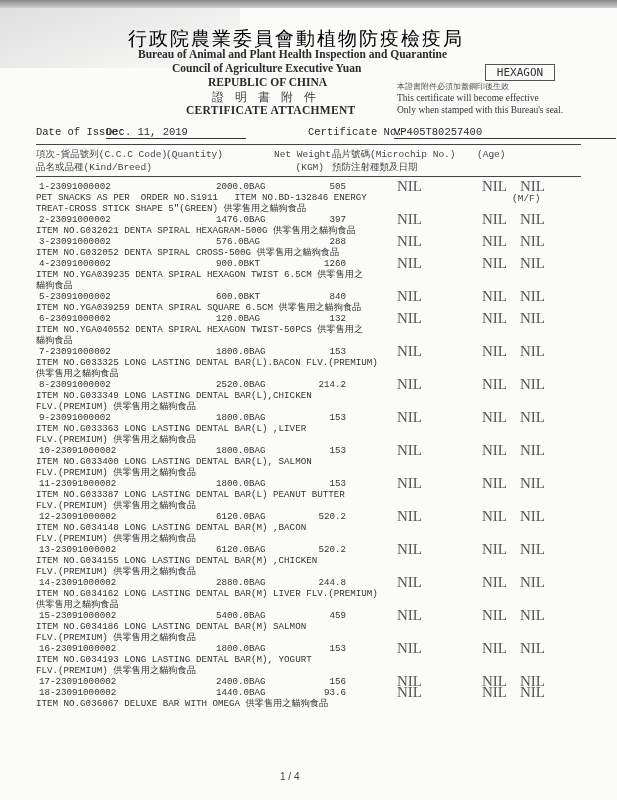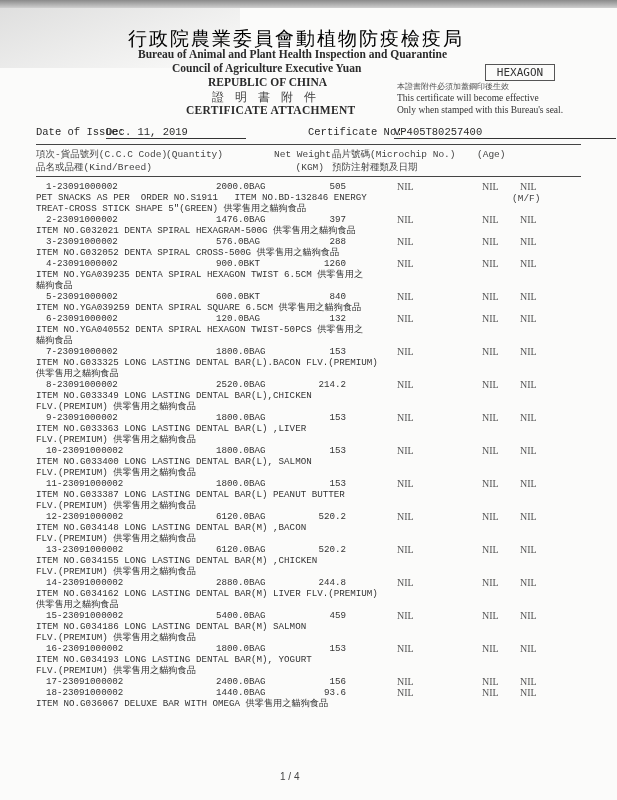--- a/index.html
+++ b/index.html
@@ -24,24 +24,24 @@
   .issue-val { position:absolute; left:70px; top:0; width:140px; border-bottom:1px solid #333; }
   .cert-label { position:absolute; left:272px; top:0; }
   .cert-val { position:absolute; left:358px; top:0; width:222px; border-bottom:1px solid #333; }
   .rule { position:absolute; left:36px; width:545px; height:0; border-top:1.5px solid #444; }
   .colhdr { position:absolute; top:148px; font-size:9.5px; color:#444; white-space:nowrap; line-height:13px; }
 
   .rows { position:absolute; left:36px; top:181px; width:560px; font-size:9.2px; color:#333; }
   .item { position:relative; }
   .line1 { position:relative; height:11px; line-height:11px; white-space:nowrap; }
   .desc { line-height:11px; white-space:pre-wrap; width:345px; }
-  .code { position:absolute; left:10px; top:0;text-align:center; }
+  .code { position:absolute; left:3px; top:0;text-align:center; }
   .qty { position:absolute; left:180px; top:0; }
   .wt { position:absolute; left:262px; width:48px; text-align:right; top:0; }
-  .nil { position:absolute; top:0; font-family:"Liberation Serif", serif; font-size:10px; color:#555; }
+  .nil { position:absolute; top:0; font-family:"Liberation Serif", serif; font-size:15px; color:#555; }
   .n1 { left:361px; } .n2 { left:446px; } .n3 { left:484px; }
   .footer { position:absolute; top:771px; left:280px; font-family:"Liberation Sans", sans-serif; font-size:10px; color:#444; }
 </style>
 </head>
 <body>
 
 <div class="topband"></div>
 <div class="smudge"></div>
 
 <div class="hdr">

